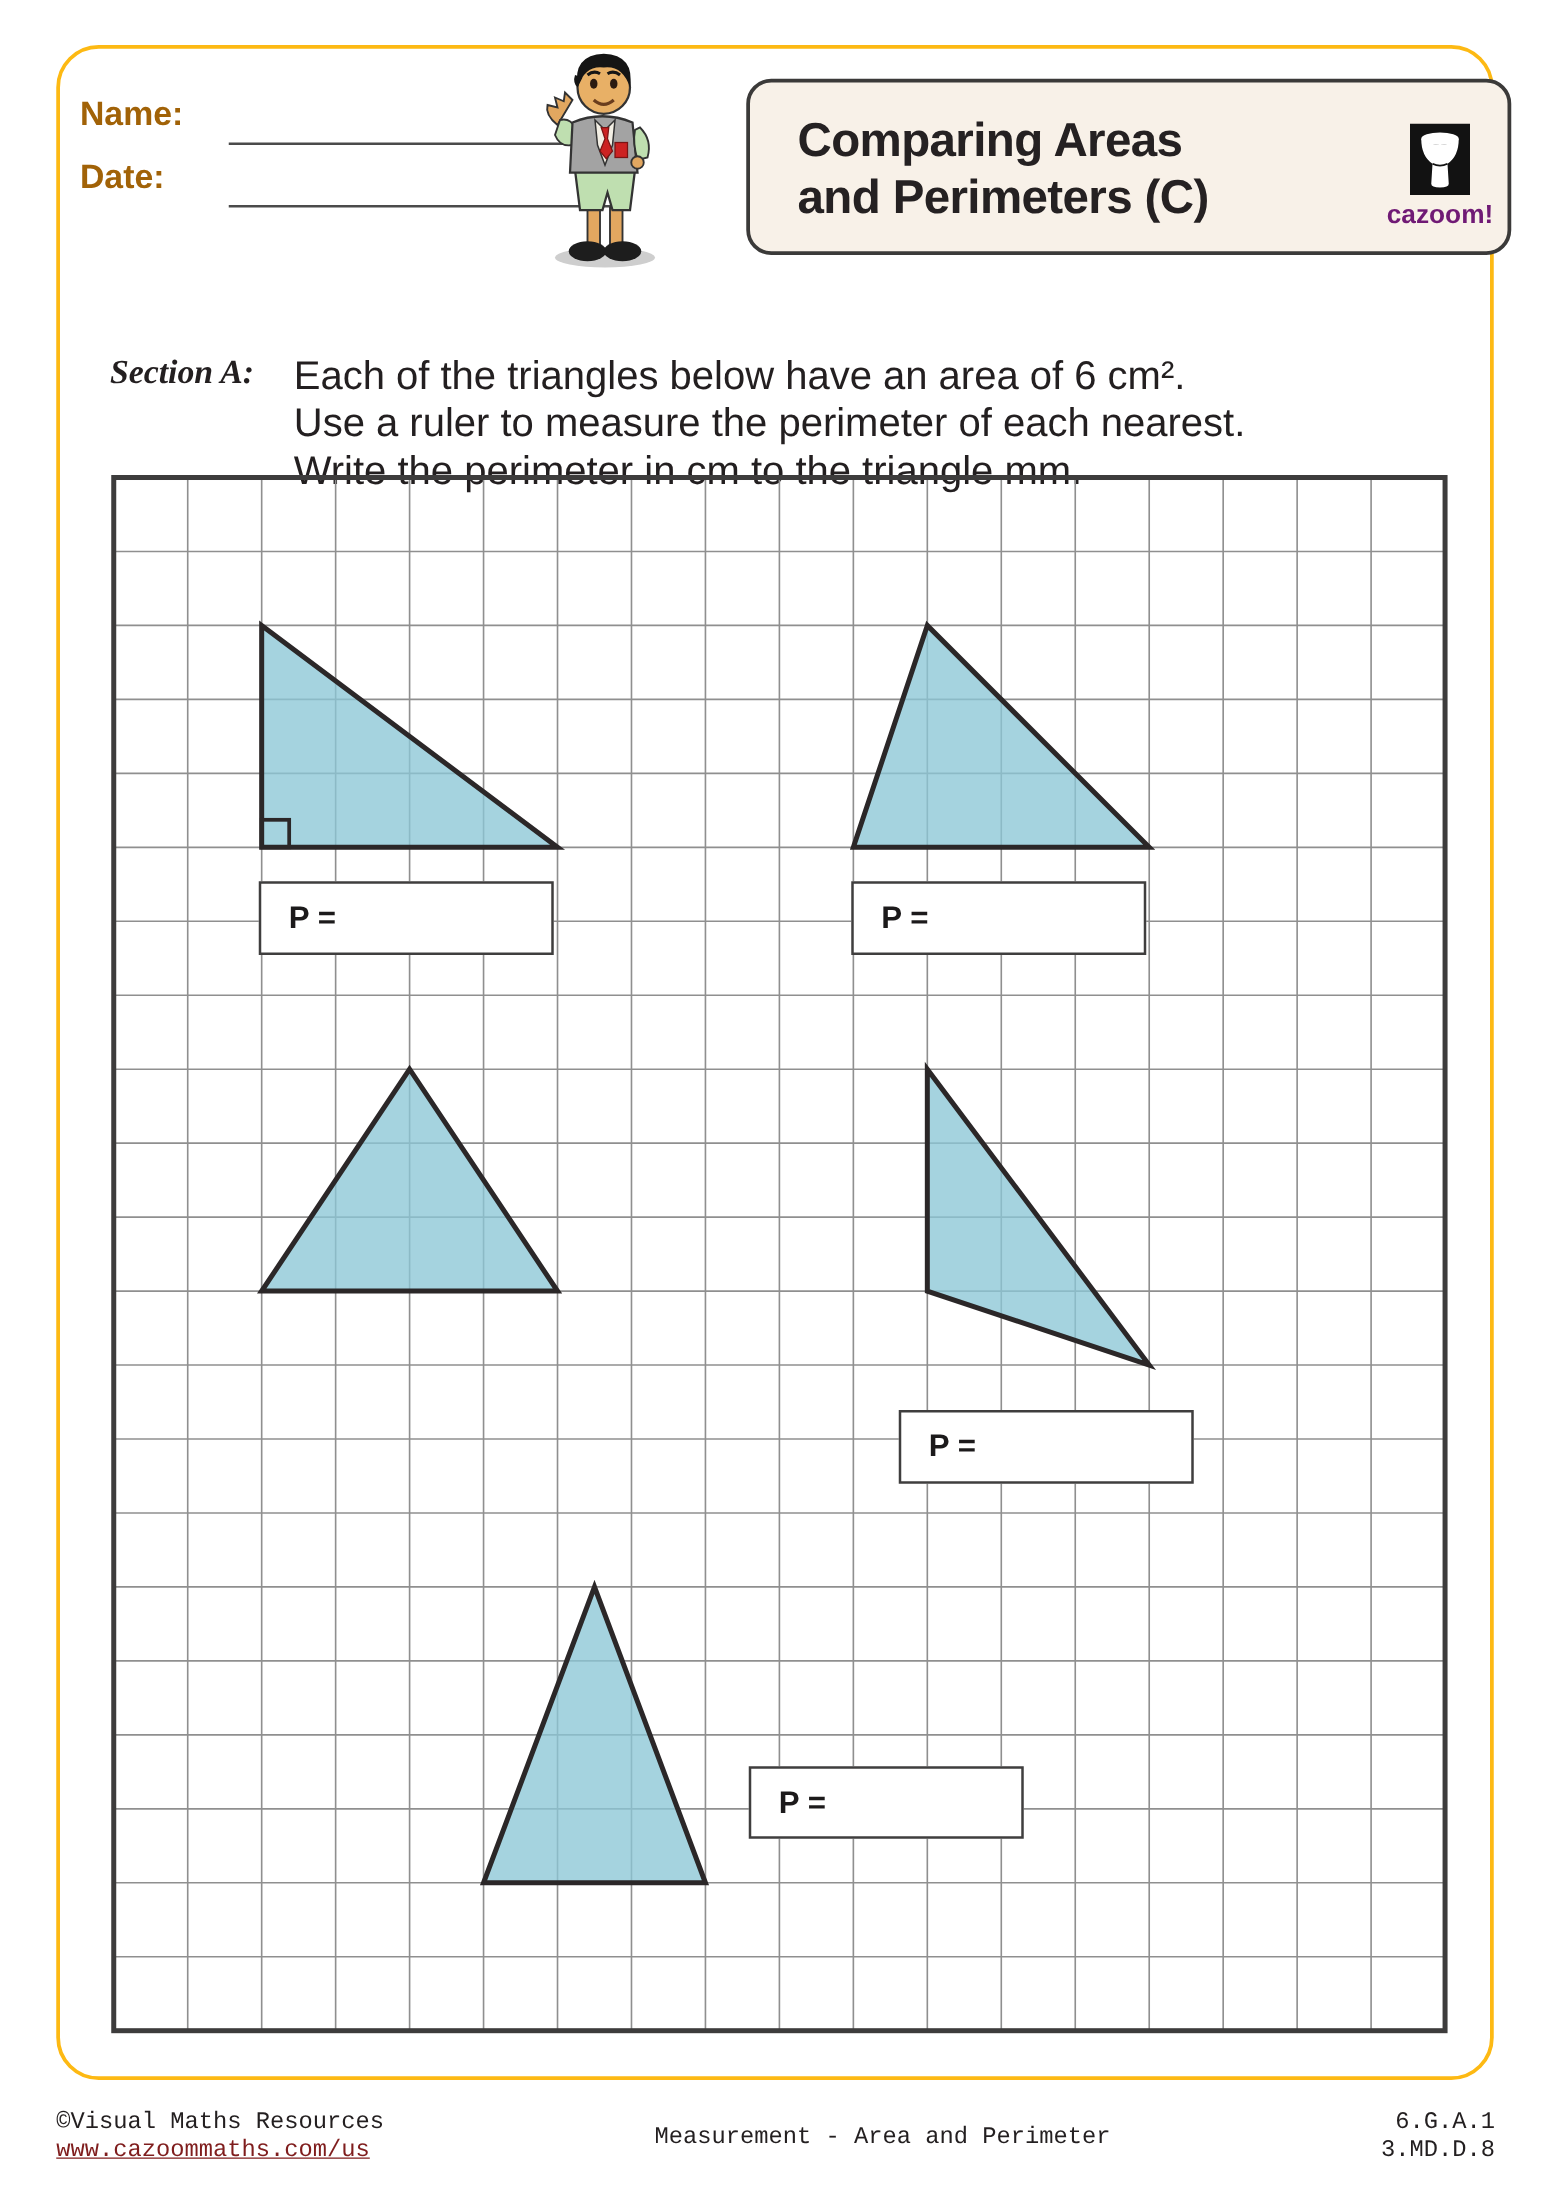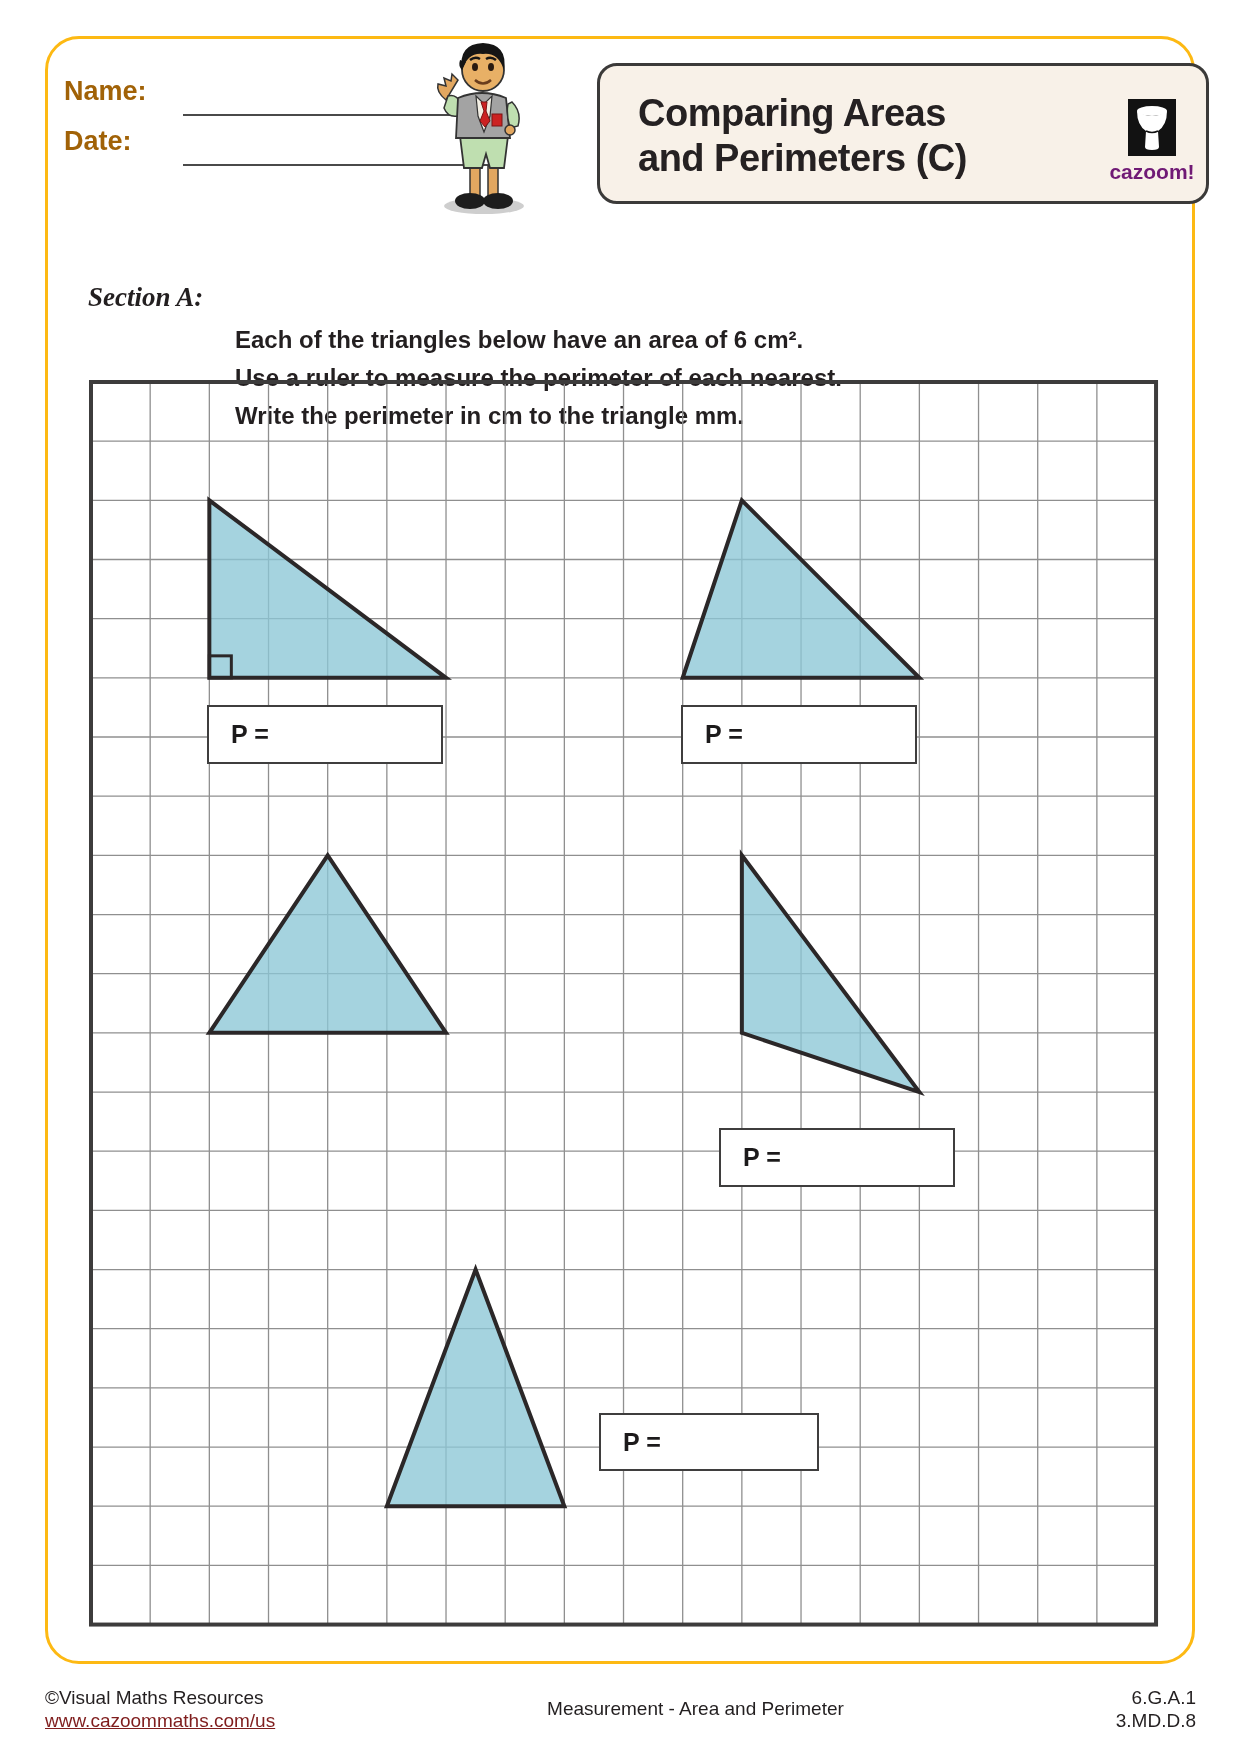--- a/index.html
+++ b/index.html
@@ -29,31 +29,31 @@
     line-height:45px; letter-spacing:-0.5px; color:#252122;
   }
   .logo { position:absolute; right:8px; top:33px; width:92px; text-align:center; }
   .logo-square { width:48px; height:57px; margin:0 auto; background:#121212; display:flex; align-items:center; justify-content:center; }
   .logo-word { font-family:Liberation Sans, sans-serif; font-weight:bold; font-size:21px; color:#701a75; margin-top:4px; letter-spacing:0px; }
   
   .section-label {
     position:absolute; left:88px; top:282px; font-family:"Liberation Serif", serif;
     font-style:italic; font-weight:bold; font-size:27px; color:#231f20;
   }
-  .instructions { position:absolute; left:235px; top:281px; font-size:24px; font-weight:bold; line-height:38px;margin-top:40px; }
+  .instructions { position:absolute; left:235px; top:281px; font-size:32px; font-weight:normal; line-height:38px; }
   .instructions div { white-space:nowrap; }
   
   #grid-svg { position:absolute; left:88px; top:379px; }
   .answer-box {
     position:absolute; background:#ffffff; border:2px solid #3f3e3e;
     display:flex; align-items:center;
   }
   .answer-box span { font-size:25px; font-weight:bold; margin-left:22px; color:#1c1a1b; }
   
-  .footer { position:absolute; left:45px; top:1686px; width:1151px; display:flex; justify-content:space-between; align-items:center; font-size:19px; }
+  .footer { position:absolute; left:45px; top:1686px; width:1151px; display:flex; justify-content:space-between; align-items:center; font-size:19px;font-family:Liberation Mono, monospace; }
   .footer .left div { line-height:23px; }
   .footer .center { font-size:19px; }
   .footer .right { text-align:right; line-height:23px; }
   .footer a { color:#7f1d1d; text-decoration:underline; cursor:pointer; }
 </style>
 </head>
 <body>
 
 <div class="page">
   <div class="page-frame"></div>

